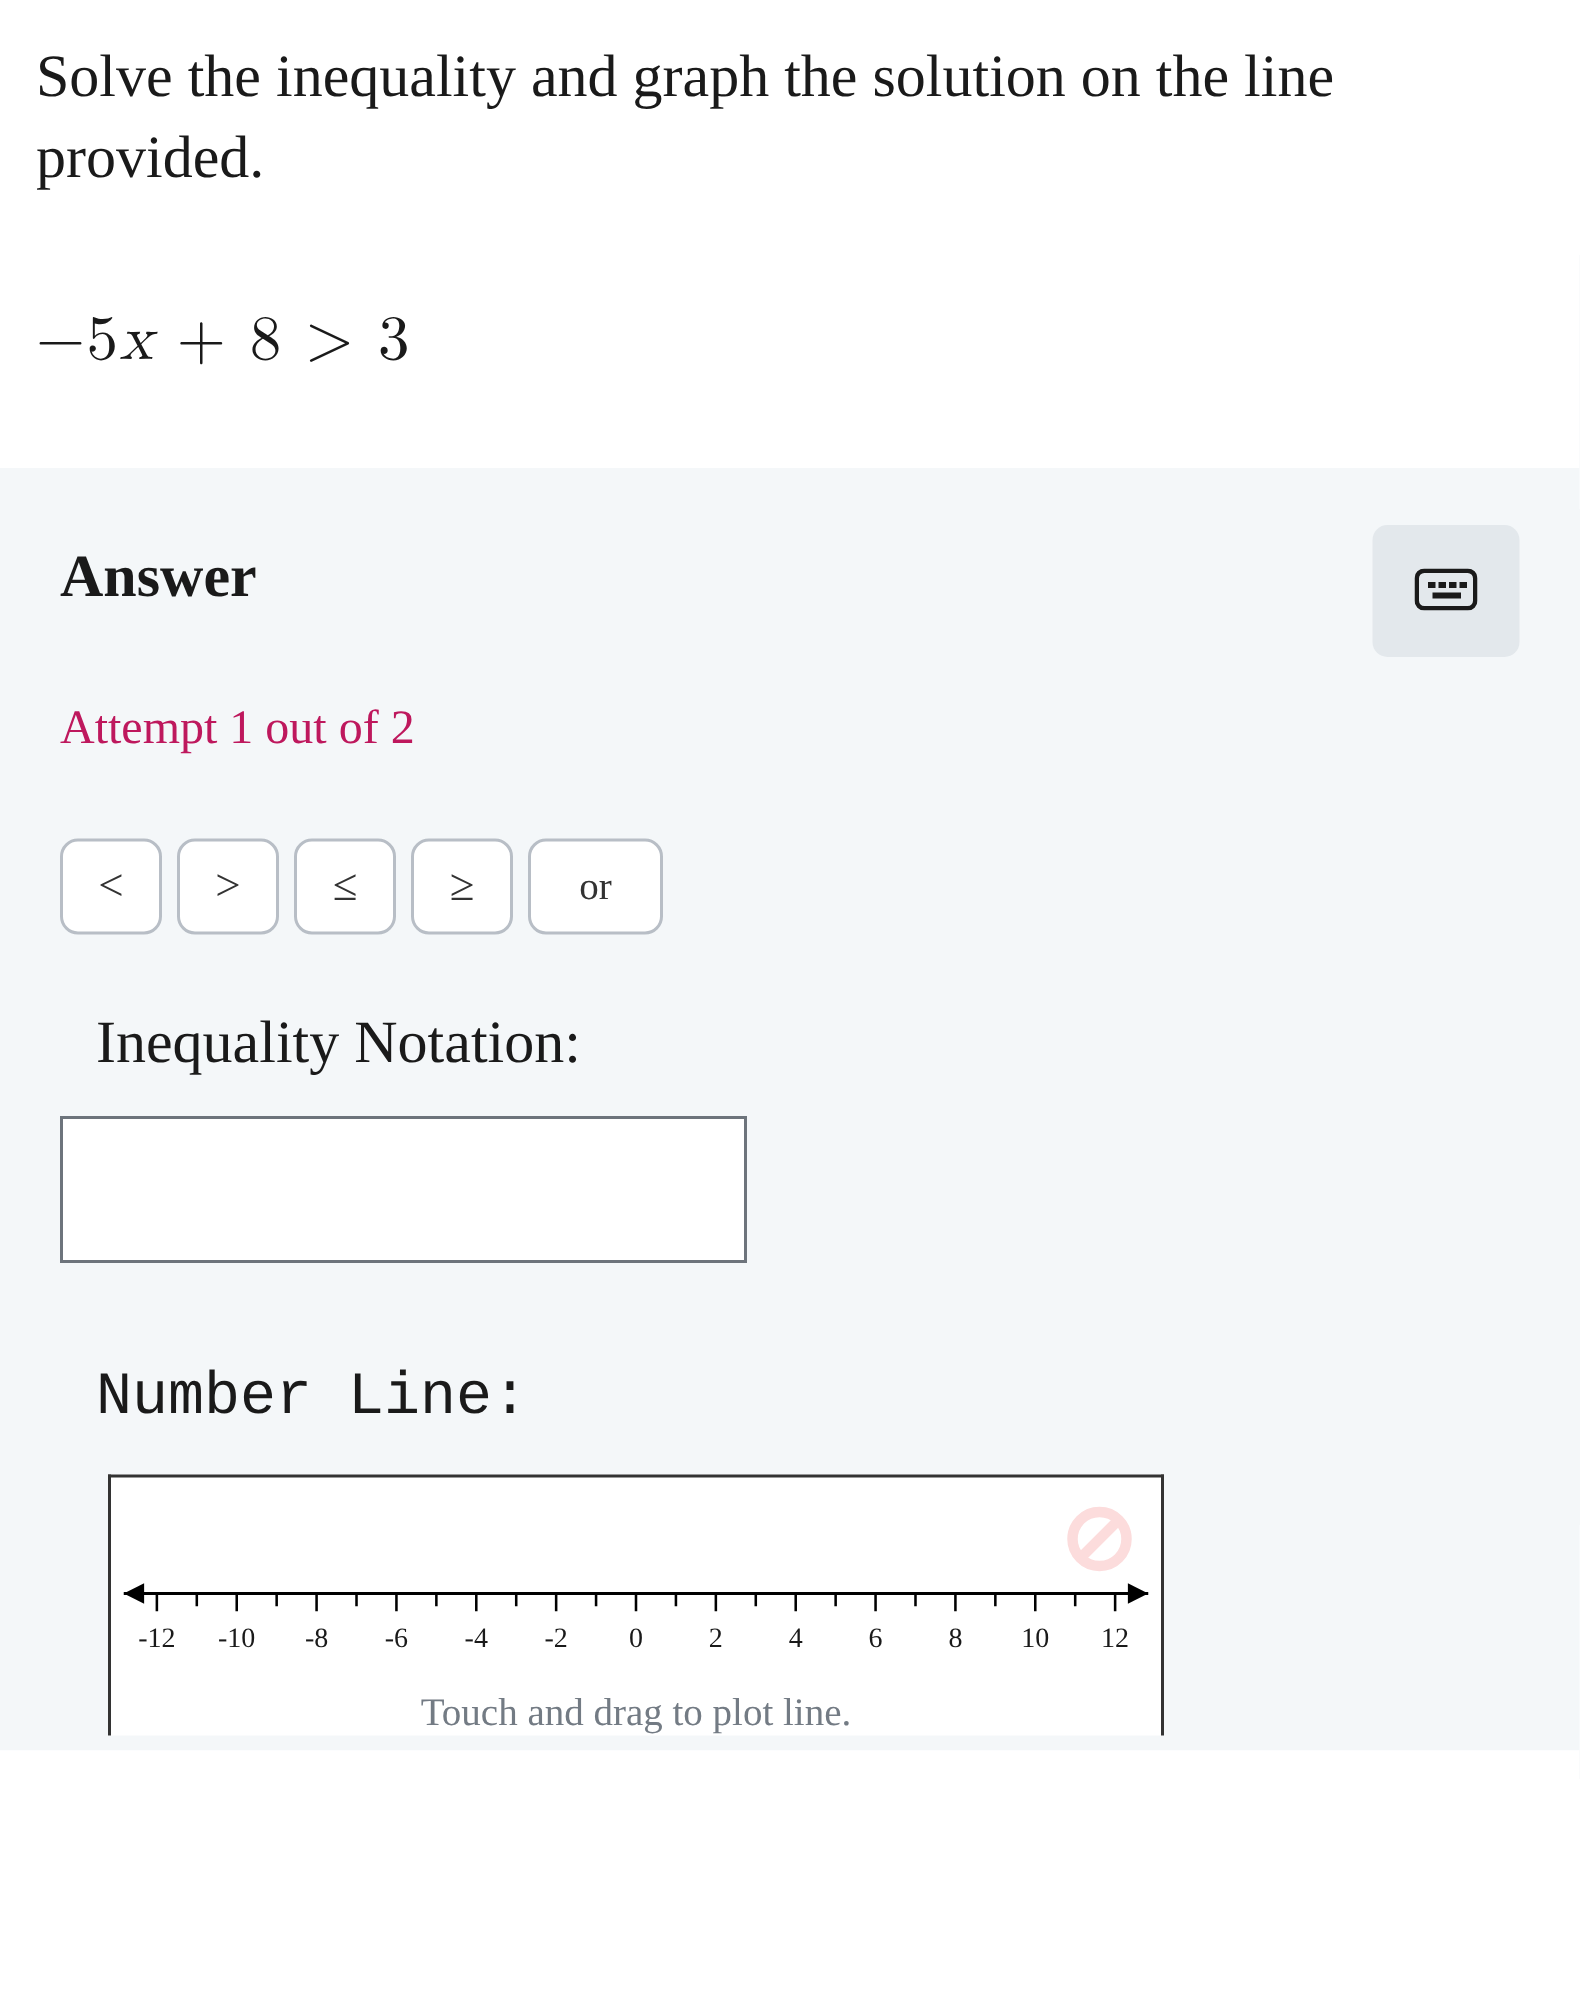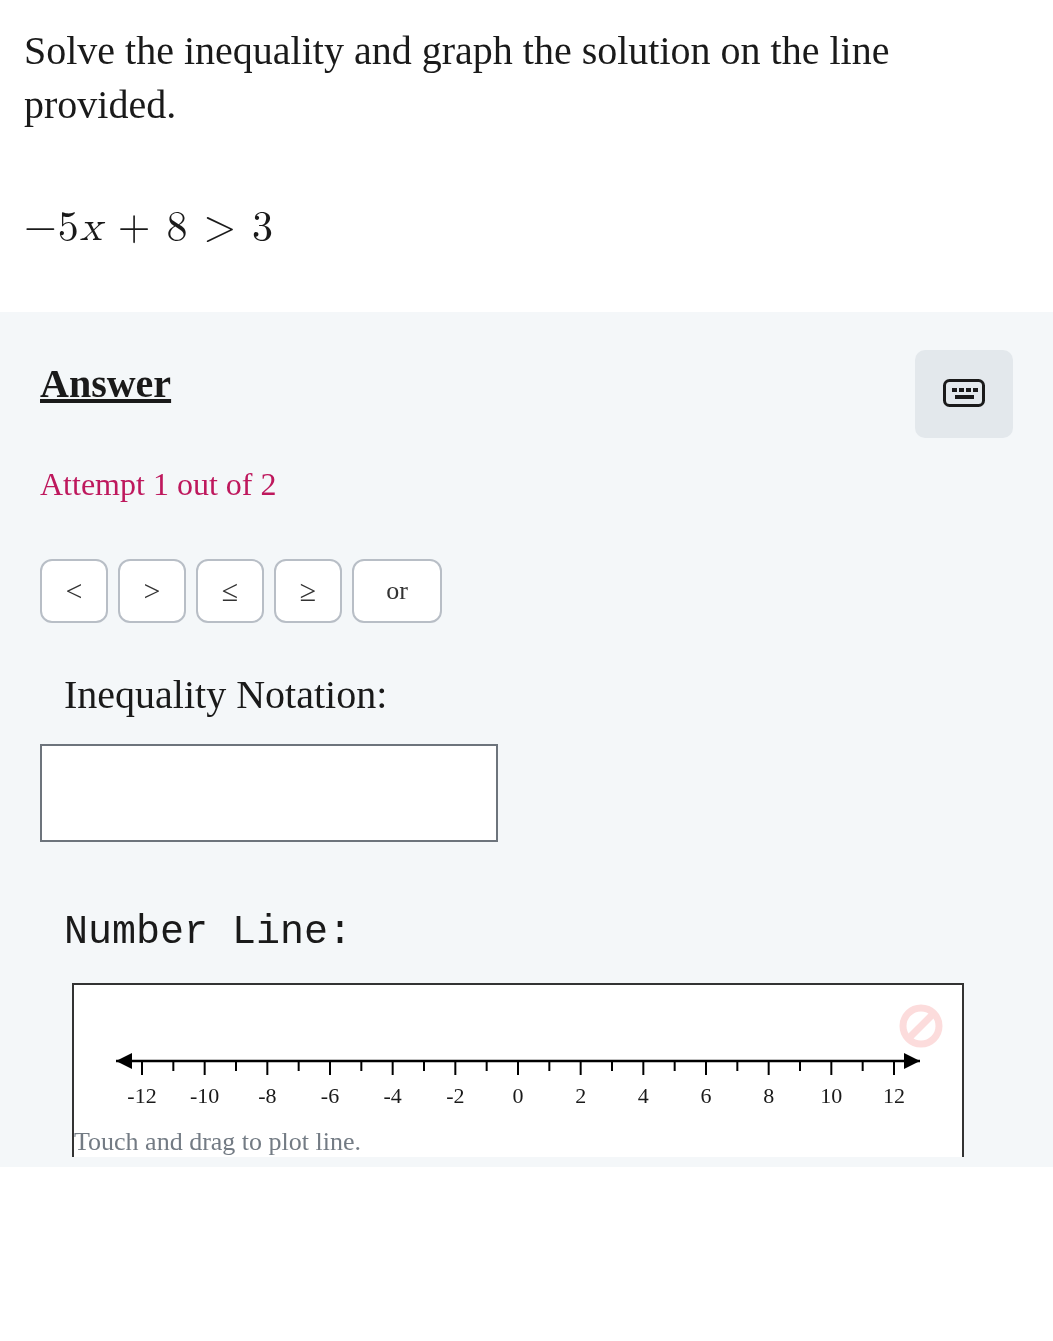--- a/index.html
+++ b/index.html
@@ -29,21 +29,20 @@
   .answer-panel {
     background: #f4f7f9;
     padding: 48px 40px 10px 40px;
     min-height: 600px;
     position: relative;
   }
   .answer-header {
     display: flex;
     justify-content: space-between;
     align-items: flex-start;
-    text-decoration: underline;
   }
   .answer-title {
     font-size: 40px;
     font-weight: 700;
     color: #1a1a1a;
   }
   .keypad-btn {
     width: 98px;
     height: 88px;
     background: #e3e8ec;
@@ -99,42 +98,42 @@
     font-family: Georgia, serif;
   }
   .number-line-label {
     font-size: 40px;
     margin-top: 68px;
     font-family: Liberation Mono, monospace;
   }
   .nl-wrapper {
     margin-top: 28px;
     margin-left: 32px;
-    width: 892px;
+    width: 704px;
     border: 2px solid #333;
     border-bottom: none;
     background: #fff;
     position: relative;
     padding: 40px 0 0 0;
   }
   .clear-btn {
     position: absolute;
     right: 16px;
     top: 18px;
     width: 50px;
     height: 50px;
     display: flex;
     align-items: center;
     justify-content: center;
     cursor: pointer;
   }
   .clear-btn svg { width: 46px; height: 46px; }
   .nl-svg { display: block; width: 100%; height: 90px; }
   .nl-hint {
-    text-align: left;
+    text-align: center;
     font-size: 26px;
     color: #737b84;
     padding: 12px 0 0 0;
   }
   .nl-tick-label {
     font-family: Georgia, serif;
     font-size: 22px;
     fill: #1a1a1a;
   }
 </style>

